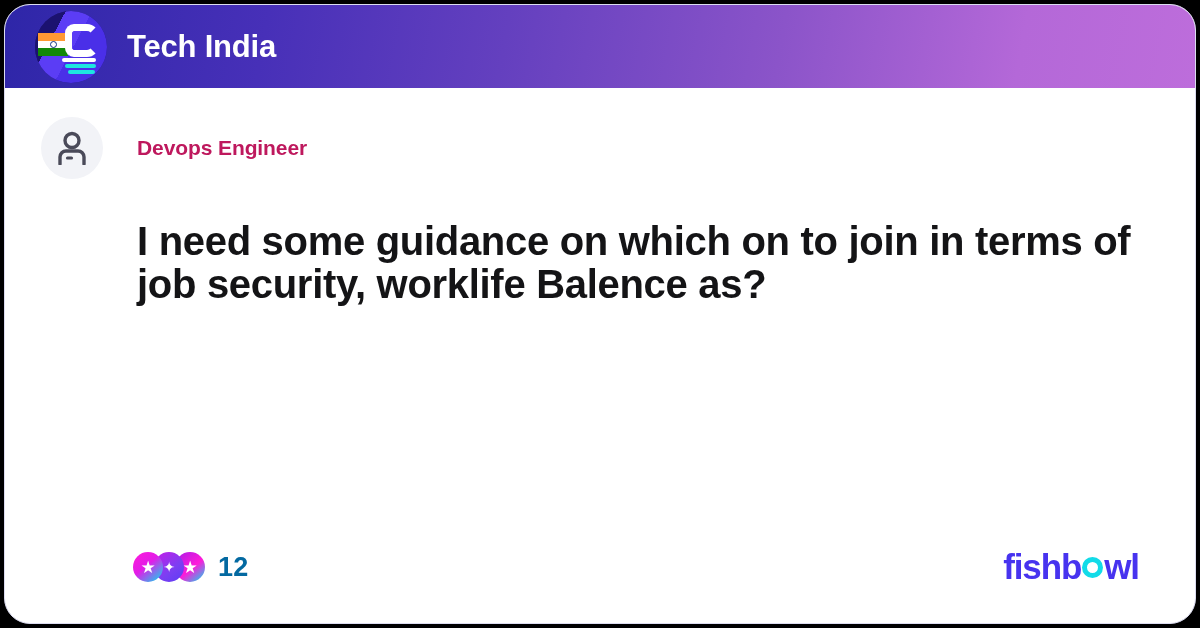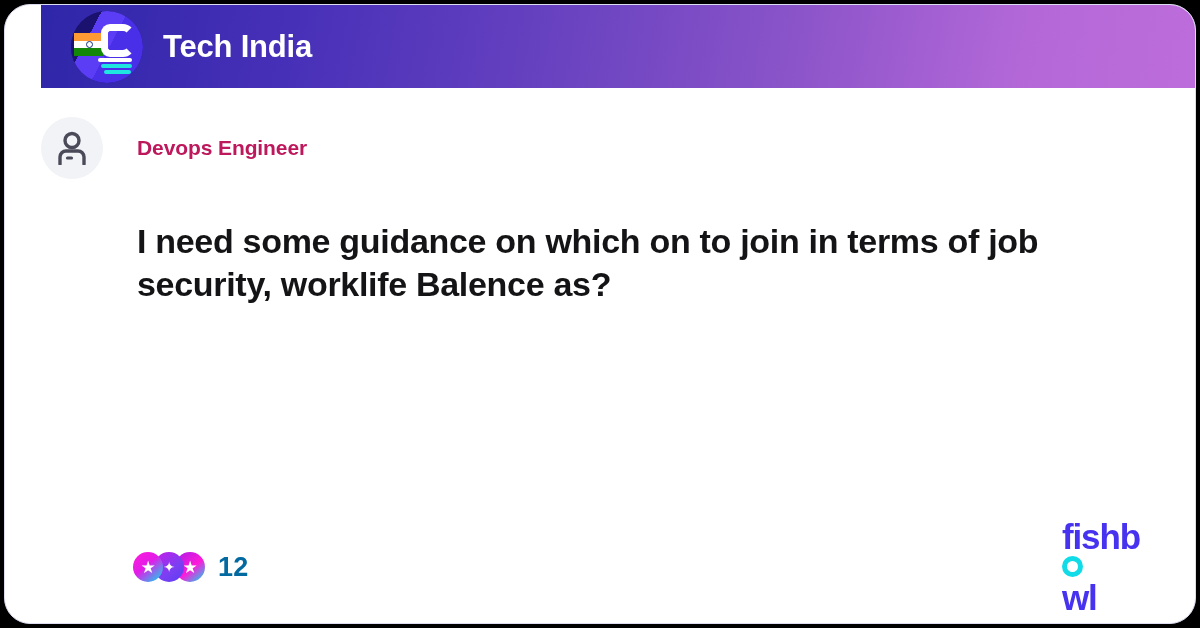--- a/index.html
+++ b/index.html
@@ -29,21 +29,20 @@
 
   
   .card-header {
     position: relative;
     height: 83px;
     background: linear-gradient(100deg, #2e26a8 0%, #4730b8 22%, #6440bf 42%, #8b54c9 65%, #b468d8 85%, #bd6ddb 100%);
     display: flex;
     align-items: center;
     padding-left: 30px;
     box-sizing: border-box;
-    margin-left: 36px;
   }
 
   .bowl-avatar {
     width: 72px;
     height: 72px;
     border-radius: 50%;
     position: relative;
     overflow: hidden;
     background: #1c1470;
     flex: 0 0 auto;
@@ -132,21 +131,21 @@
     margin-left: 34px;
     font-size: 21px;
     font-weight: bold;
     color: #be185d;
     letter-spacing: -0.1px;
   }
 
   .post-text {
     margin: 41px 0 0 96px;
     max-width: 1020px;
-    font-size: 34px;
+    font-size: 40px;
     font-weight: bold;
     line-height: 43px;
     color: #141416;
     letter-spacing: -0.3px;
   }
 
   
   .card-footer {
     position: absolute;
     left: 0;
@@ -190,21 +189,20 @@
   }
 
   .fishbowl-logo {
     font-size: 35px;
     font-weight: bold;
     color: #4733ef;
     letter-spacing: -1.1px;
     display: flex;
     align-items: baseline;
     white-space: nowrap;
-    flex-direction: column;
   }
   .fishbowl-logo .ring {
     display: inline-block;
     width: 21px;
     height: 21px;
     border: 5px solid #12dbe8;
     border-radius: 50%;
     box-sizing: border-box;
     margin: 0 1px;
     transform: translateY(-1px);

